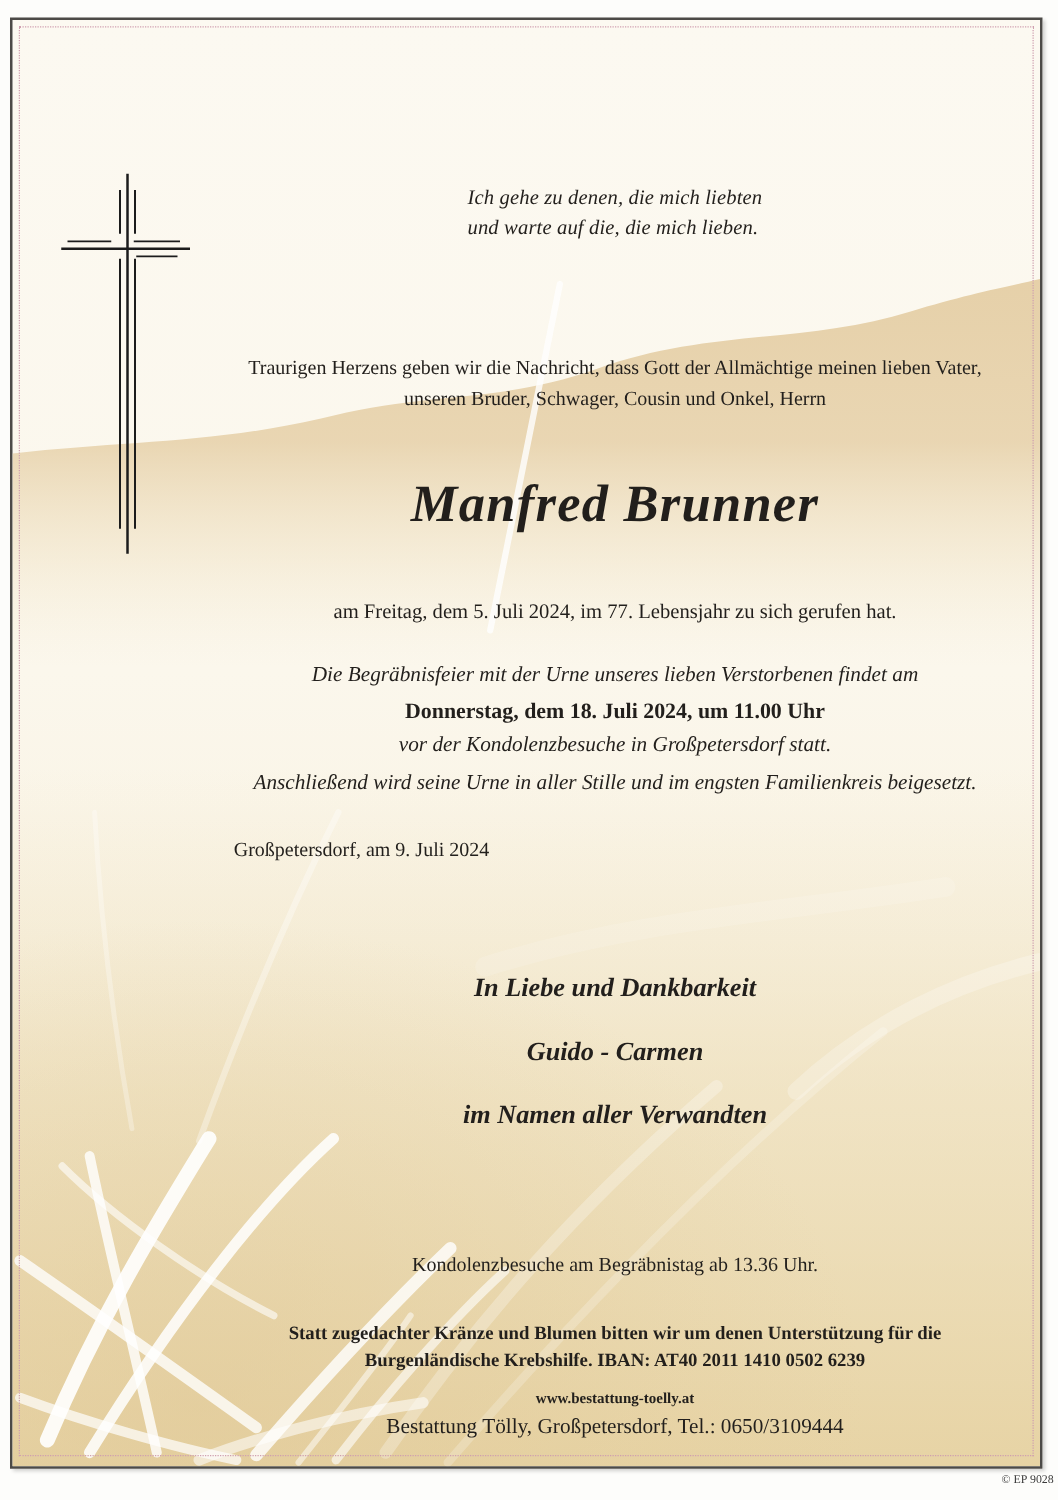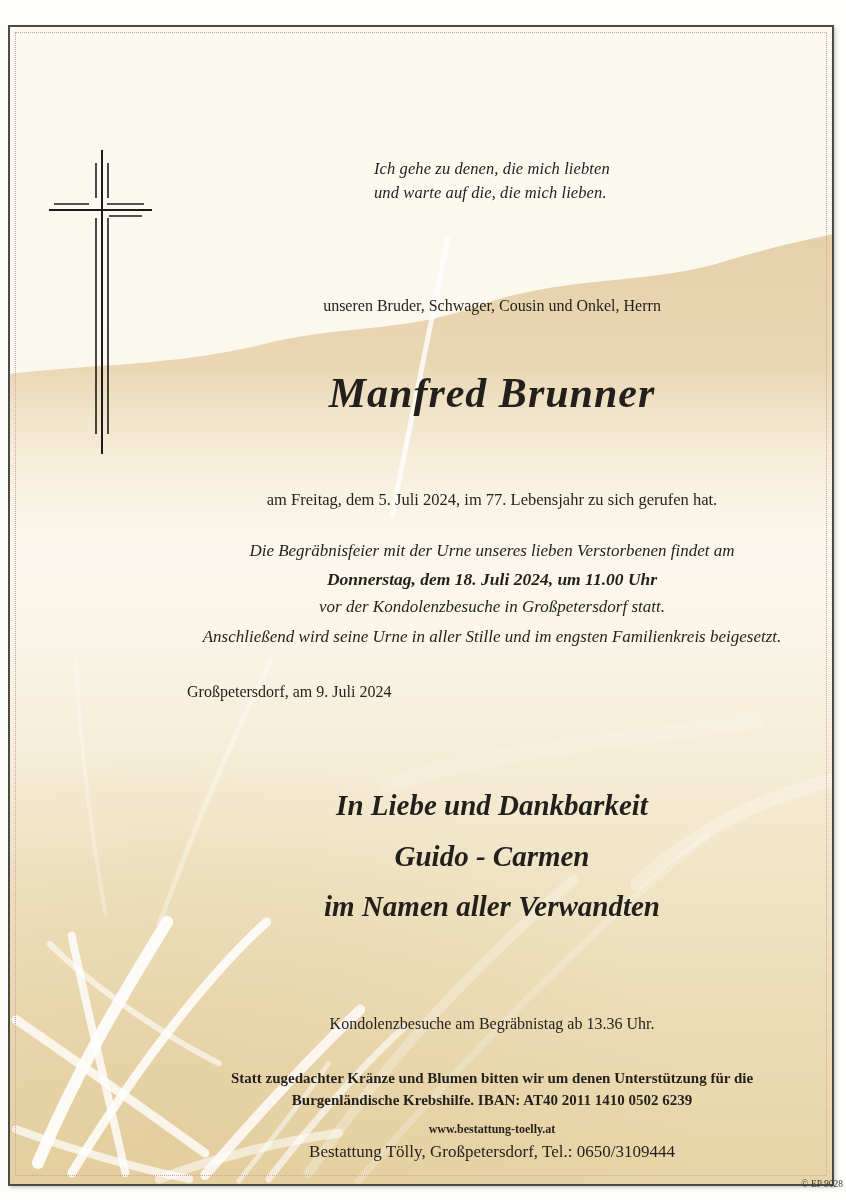--- a/index.html
+++ b/index.html
@@ -10,36 +10,35 @@
     color:#221f1c;
     overflow:hidden;
   }
   .scan-area{position:absolute;inset:0;}
   .card{
     position:absolute;left:8px;top:14px;width:826px;height:1161px;
     background:linear-gradient(180deg,#fcf9f1 0%,#fbf7ec 45%,#f8f1df 75%,#f5ecd5 100%);
     border:2px solid #4c4a47;
     box-sizing:border-box;
     box-shadow:2px 2px 3px rgba(0,0,0,.18);
-    margin-top:11px;
   }
   .deckle{
     position:absolute;left:5px;top:5px;right:5px;bottom:8px;
     border:1px dotted #cf9fb0;
     pointer-events:none;
   }
   .art{position:absolute;left:0;top:0;width:100%;height:100%;}
   .txt{position:absolute;white-space:nowrap;}
   .center-col{position:absolute;left:142px;width:680px;text-align:center;white-space:nowrap;}
   .quote{font-style:italic;font-size:16.5px;line-height:24px;letter-spacing:.1px;}
   .body-line{font-size:16px;line-height:25px;}
   .name{font-size:42px;font-weight:bold;font-style:italic;letter-spacing:1px;}
   .it{font-style:italic;font-size:17px;line-height:28px;}
-  .it-b{font-style:italic;font-weight:bold;font-size:17.5px;line-height:28px;}
-  .farewell{font-style:italic;font-weight:bold;font-size:29px;}
+  .it-b{font-weight:bold;font-size:17.5px;line-height:28px;}
+  .farewell{font-style:italic;font-weight:bold;font-size:21px;}
   .donation{font-size:15px;line-height:22px;font-weight:bold;}
   .home{font-size:17px;}
   .www{font-size:12px;font-weight:bold;}
   .print-code{font-size:9.5px;color:#3a3a3a;font-family:Liberation Serif, serif;margin-left:20px;}
 </style>
 </head>
 <body>
 
 <div class="scan-area">
 
@@ -113,24 +112,25 @@
     </svg>
 
     <div class="deckle"></div>
 
     <div class="txt quote" style="left:364px;top:130px;">
       <div>Ich gehe zu denen, die mich liebten</div>
       <div>und warte auf die, die mich lieben.</div>
     </div>
 
     <div class="center-col body-line" style="top:266px;">
+      <div>Traurigen Herzens geben wir die Nachricht, dass Gott der Allmächtige meinen lieben Vater,</div>
       <div>unseren Bruder, Schwager, Cousin und Onkel, Herrn</div>
     </div>
 
-    <div class="center-col name" style="top:342px;">Manfred Brunner</div>
+    <div class="center-col name" style="top:364px;">Manfred Brunner</div>
 
     <div class="center-col body-line" style="top:460px;font-size:16.5px;">am Freitag, dem 5. Juli 2024, im 77. Lebensjahr zu sich gerufen hat.</div>
 
     <div class="center-col" style="top:510px;">
       <div class="it">Die Begräbnisfeier mit der Urne unseres lieben Verstorbenen findet am</div>
       <div class="it-b">Donnerstag, dem 18. Juli 2024, um 11.00 Uhr</div>
       <div class="it">vor der Kondolenzbesuche in Großpetersdorf statt.</div>
     </div>
 
     <div class="center-col it" style="top:596px;">Anschließend wird seine Urne in aller Stille und im engsten Familienkreis beigesetzt.</div>

